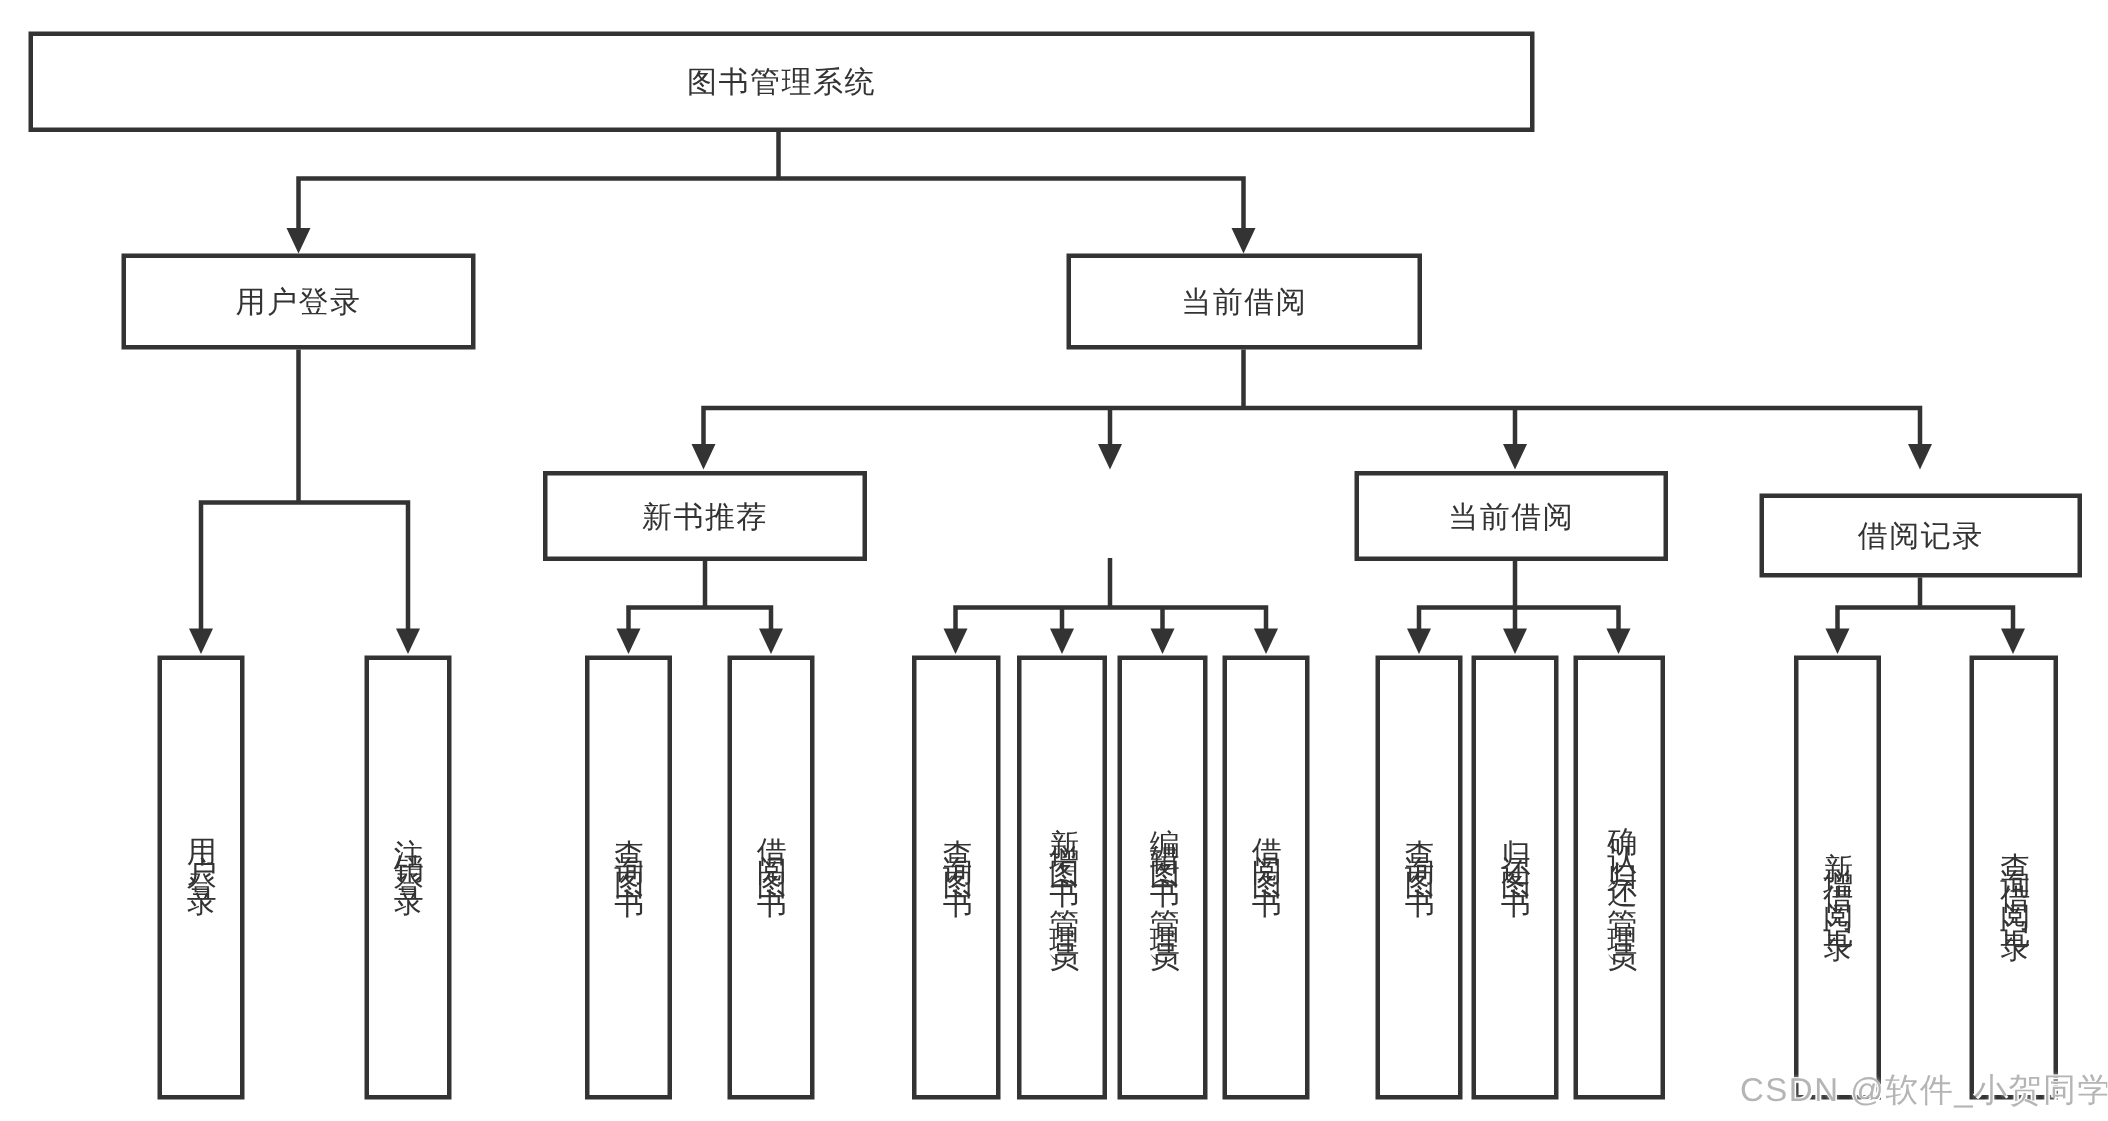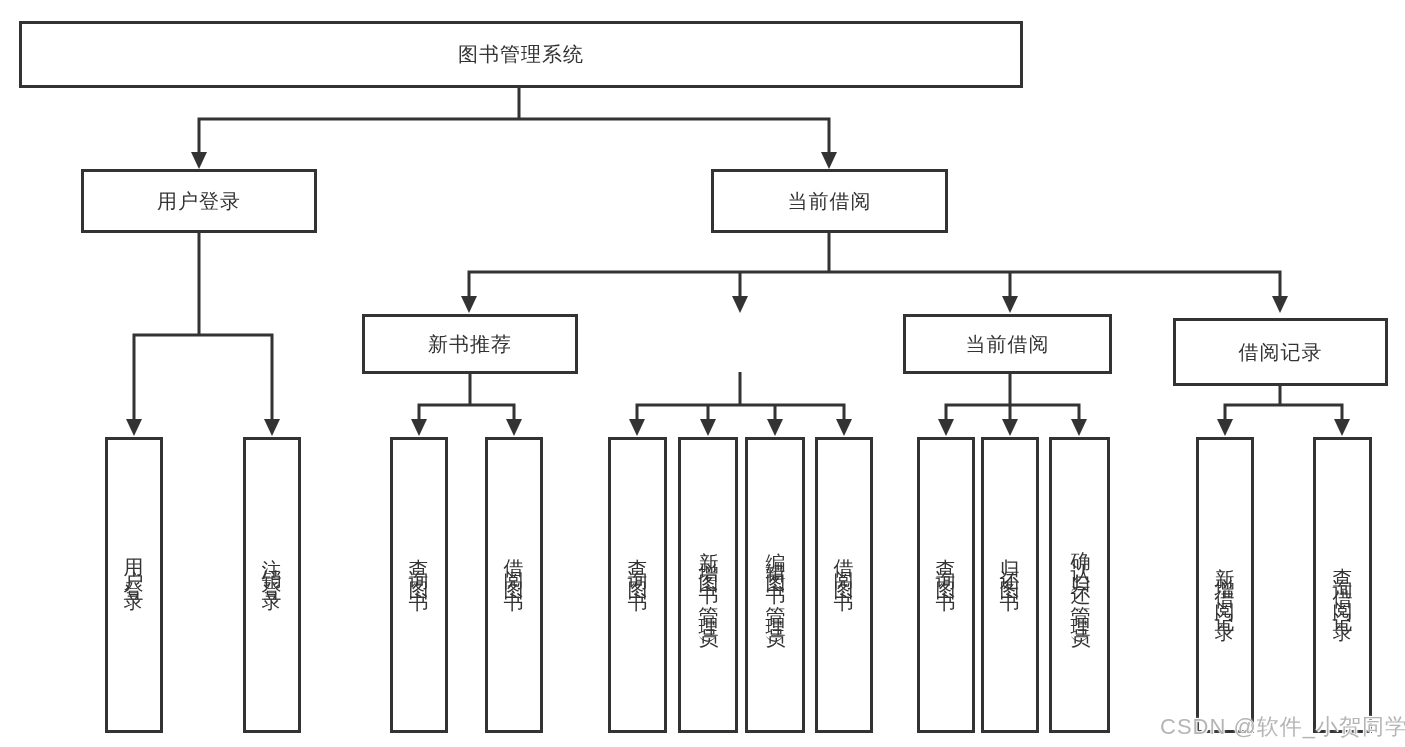--- a/index.html
+++ b/index.html
@@ -124,21 +124,21 @@
     </g>
   </svg>
 
   <div class="box h" style="left:19px;top:21px;width:1004px;height:67px">图书管理系统</div>
 
   <div class="box h" style="left:81px;top:169px;width:236px;height:64px">用户登录</div>
   <div class="box h" style="left:711px;top:169px;width:237px;height:64px">当前借阅</div>
 
   <div class="box h" style="left:362px;top:314px;width:216px;height:60px">新书推荐</div>
   <div class="box h" style="left:903px;top:314px;width:209px;height:60px">当前借阅</div>
-  <div class="box h" style="left:1173px;top:318px;width:215px;height:68px">借阅记录</div>
+  <div class="box h" style="left:1173px;top:329px;width:215px;height:56px">借阅记录</div>
 
   <div class="box v v-up" style="left:105px;top:437px;width:58px;height:296px">用户登录</div>
   <div class="box v v-up" style="left:243px;top:437px;width:58px;height:296px">注销登录</div>
 
   <div class="box v v-up" style="left:390px;top:437px;width:58px;height:296px">查询图书</div>
   <div class="box v v-up" style="left:485px;top:437px;width:58px;height:296px">借阅图书</div>
 
   <div class="box v v-up" style="left:608px;top:437px;width:59px;height:296px">查询图书</div>
   <div class="box v" style="left:678px;top:437px;width:60px;height:296px">新增图书（管理员）</div>
   <div class="box v" style="left:745px;top:437px;width:60px;height:296px">编辑图书（管理员）</div>

